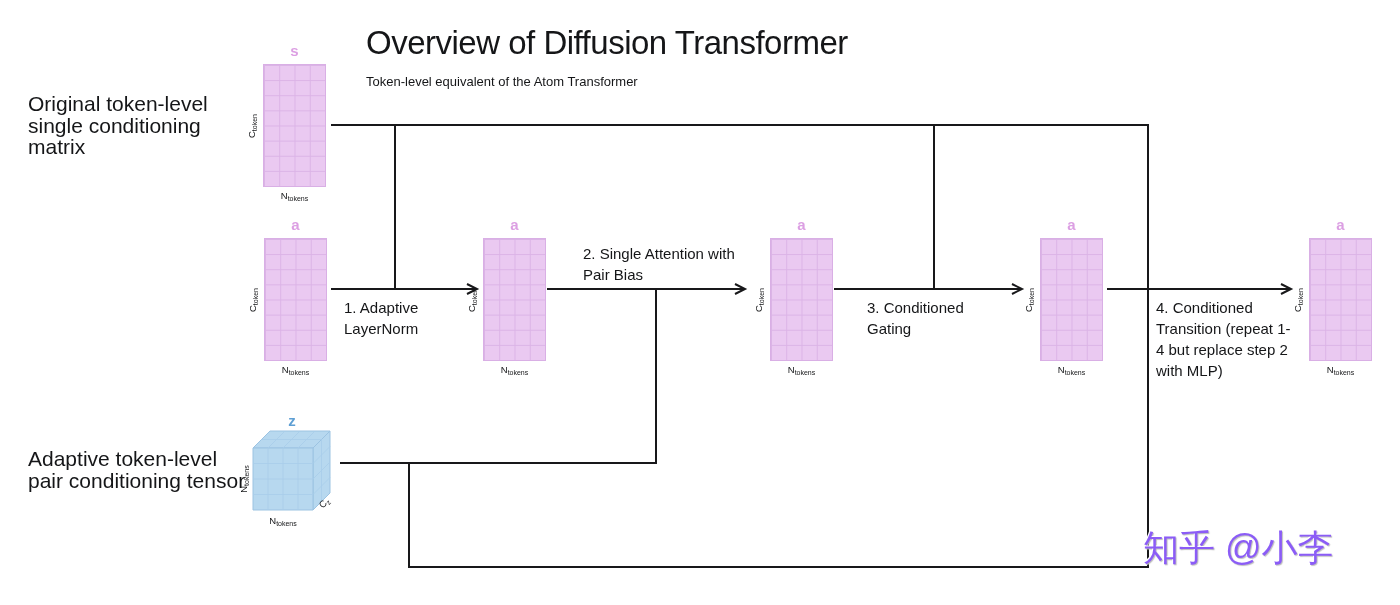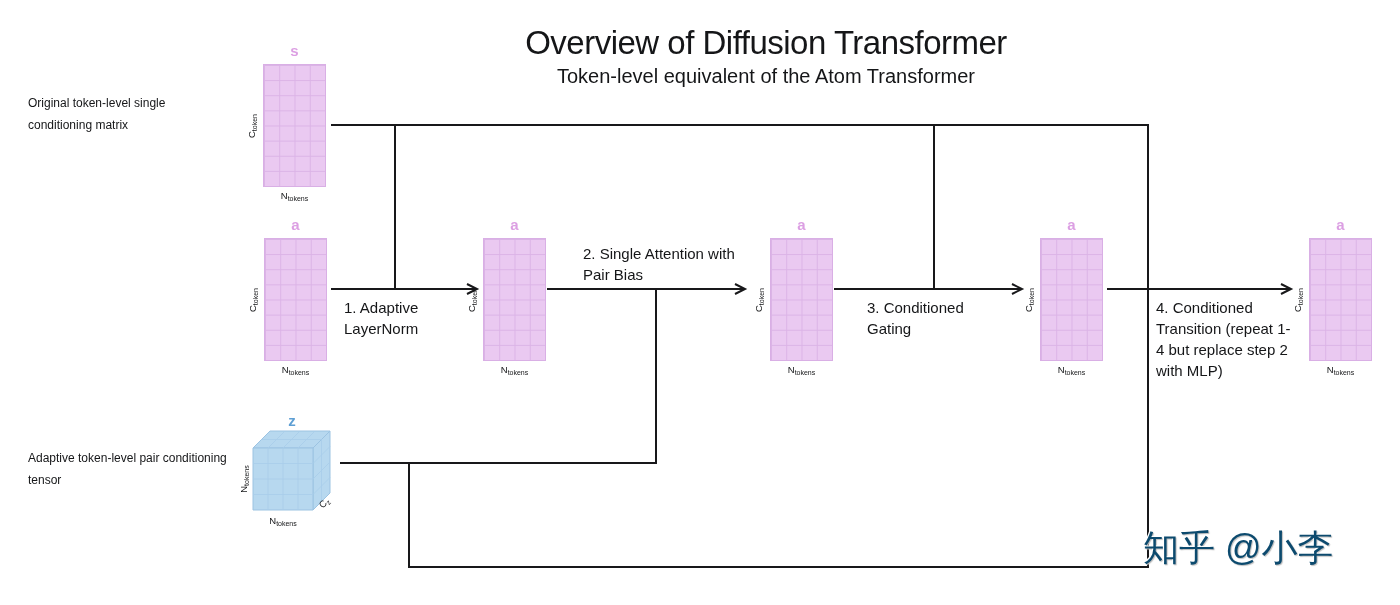--- a/index.html
+++ b/index.html
@@ -2,26 +2,26 @@
 <html><head>
 <meta charset="utf-8">
 <style>
   html,body { margin:0; padding:0; background:#ffffff; }
   #canvas {
     position:relative; width:1400px; height:605px; background:#ffffff;
     font-family:"Liberation Sans", sans-serif; color:#151618; overflow:hidden;
   }
 
   
-  #header { position:absolute; left:366px; top:24px; width:800px; text-align:center; }
+  #header { position:absolute; left:366px; top:24px; width:800px; }
   #title { font-size:33px; font-weight:500; letter-spacing:-0.5px; }
-  #subtitle { font-size:20px; margin-top:3px; }
+  #subtitle { font-size:13px; margin-top:12px; }
 
   
-  .annot { position:absolute; font-size:12px; line-height:21.5px; }
+  .annot { position:absolute; font-size:21px; line-height:21.5px; }
 
   
   .step { position:absolute; font-size:15px; line-height:21px; }
 
   
   .mx { position:absolute; width:63px; height:123px; }
   .mx-grid {
     position:absolute; inset:0;
     background-color:#eac9f1;
     border:1px solid #d9afe5;
@@ -65,21 +65,21 @@
     transform:rotate(-45deg);
     font-size:9.5px; white-space:nowrap;
   }
 
   
   #wires { position:absolute; left:0; top:0; }
 
   
   #watermark {
     position:absolute; left:1143px; top:524px; font-size:36px;
-    color:#0c4a6e; text-shadow:-1px -1px 0 #ffffff, 1px 1px 1px #bdbdbd;
+    color:#8b5cf6; text-shadow:-1px -1px 0 #ffffff, 1px 1px 1px #bdbdbd;
     white-space:nowrap;
   }
 </style>
 </head>
 <body>
 
 <div id="canvas">
 
   <svg id="wires" width="1400" height="605" viewBox="0 0 1400 605">
     <defs>

